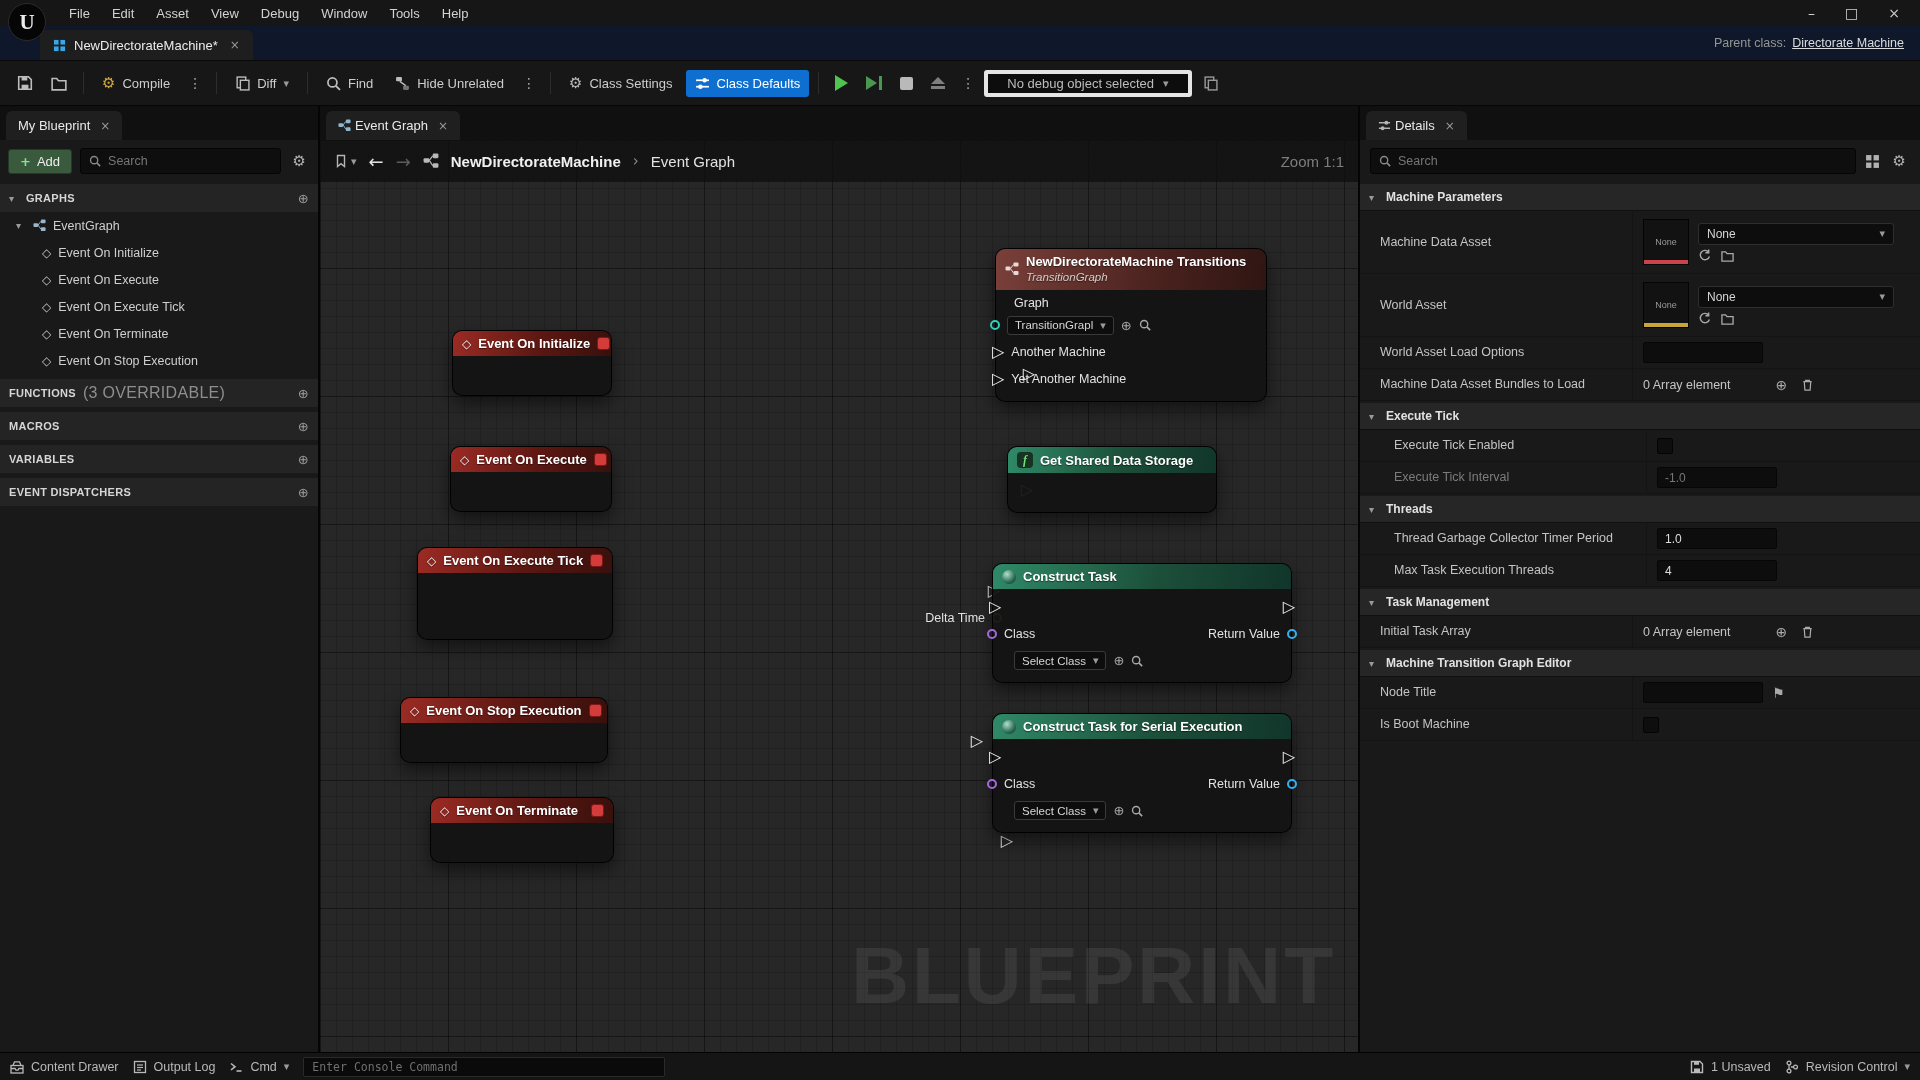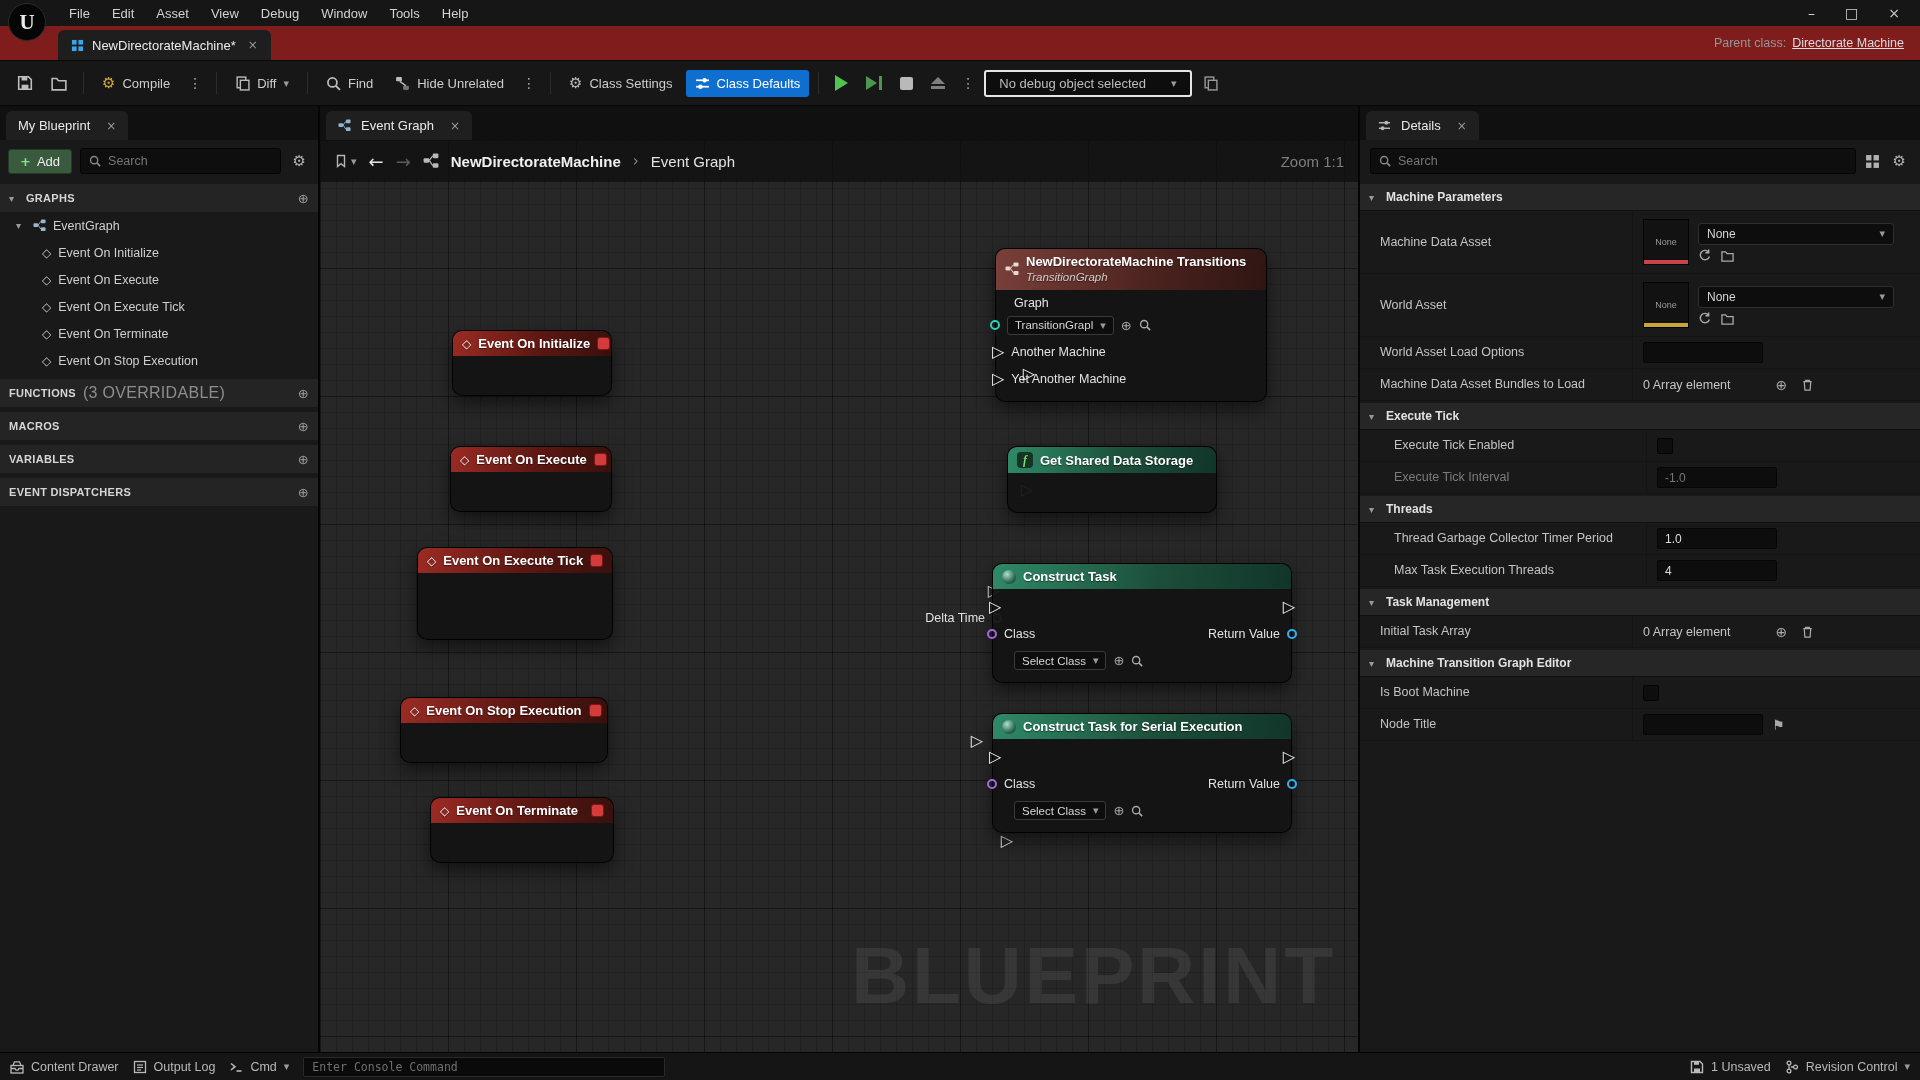--- a/index.html
+++ b/index.html
@@ -9,21 +9,21 @@
 .app{display:flex;flex-direction:column;width:100%;height:100%}
 
 
 .menubar{height:26px;background:#161616;display:flex;align-items:center;padding-left:58px;position:relative;flex:none}
 .menu-item{padding:0 11px;color:#d2d2d2}
 .win-controls{margin-left:auto;display:flex;align-items:center;gap:30px;padding-right:20px;color:#cfcfcf;font-size:14px}
 .ue-logo{position:absolute;left:8px;top:3px;width:38px;height:38px;border-radius:50%;background:#060606;border:1px solid #2b2b2b;display:flex;align-items:center;justify-content:center;z-index:20}
 .ue-logo span{color:#ececec;font-size:21px;font-weight:bold;font-family:"Liberation Serif",serif}
 
 
-.tabrow{height:34px;background:#7f1d1d;display:flex;align-items:flex-end;padding-left:58px;flex:none}
+.tabrow{height:34px;background:#0f172a;display:flex;align-items:flex-end;padding-left:40px;flex:none}
 .doc-tab{background:#1e1e1e;border-radius:6px 6px 0 0;height:30px;display:flex;align-items:center;gap:8px;padding:0 13px;color:#ececec}
 .doc-tab .x{color:#9a9a9a;font-size:12px;margin-left:4px}
 .parent-class{margin-left:auto;align-self:center;padding-right:16px;font-size:12.5px;color:#969696;display:flex;gap:6px;align-items:center}
 .parent-class .pcv{color:#dcdcdc;text-decoration:underline}
 
 
 .toolbar{height:46px;background:#171717;border-top:1px solid #090909;border-bottom:1px solid #060606;display:flex;align-items:center;gap:4px;padding:0 10px;flex:none}
 .tbtn{display:flex;align-items:center;gap:7px;padding:6px 9px;border-radius:3px;color:#cdcdcd;white-space:nowrap}
 .tbtn.icon-only{padding:6px 7px}
 .tbtn.blue{background:#0e6fd0;color:#fff}
@@ -31,30 +31,30 @@
 .kebab{color:#a5a5a5;font-size:14px;padding:4px 5px}
 .caret{color:#9a9a9a;font-size:11px}
 .play{width:0;height:0;border-top:8px solid transparent;border-bottom:8px solid transparent;border-left:13px solid #4fc44f}
 .stepf{display:flex;align-items:center;gap:2px;opacity:.8}
 .stepf .tri{width:0;height:0;border-top:7px solid transparent;border-bottom:7px solid transparent;border-left:11px solid #5ab75e}
 .stepf .bar{width:3px;height:14px;background:#5ab75e}
 .stop{width:13px;height:13px;background:#b9b9b9;border-radius:2px}
 .eject{display:flex;flex-direction:column;align-items:center;gap:2px;opacity:.7}
 .eject .tri{width:0;height:0;border-left:7px solid transparent;border-right:7px solid transparent;border-bottom:7px solid #ababab}
 .eject .bar{width:14px;height:3px;background:#ababab}
-.dropdown{background:#0d0d0d;border:2px solid #e5e5e5;border-radius:3px;height:27px;display:flex;align-items:center;gap:25px;padding:0 13px;color:#bdbdbd}
+.dropdown{background:#0d0d0d;border:4px solid #e5e5e5;border-radius:3px;height:27px;display:flex;align-items:center;gap:9px;padding:0 19px;color:#bdbdbd}
 
 
 .main{flex:1;display:flex;gap:2px;background:#050505;min-height:0}
 .panel{background:#191919;display:flex;flex-direction:column;min-height:0}
 .left{width:318px;flex:none}
 .right{width:560px;flex:none}
 .center{flex:1;display:flex;flex-direction:column;min-width:0}
 .tabstrip{height:34px;background:#101010;display:flex;align-items:flex-end;padding-left:6px;flex:none}
-.ptab{background:#1f1f1f;border-radius:6px 6px 0 0;height:29px;display:flex;align-items:center;gap:10px;padding:0 12px;color:#e9e9e9}
+.ptab{background:#1f1f1f;border-radius:6px 6px 0 0;height:29px;display:flex;align-items:center;gap:4px;padding:0 12px;color:#e9e9e9}
 .ptab .x{color:#9a9a9a;font-size:12px;margin-left:6px}
 
 
 .lp-toolbar{display:flex;align-items:center;gap:8px;padding:8px 8px;flex:none}
 .add-btn{display:flex;align-items:center;gap:6px;background:#3a5a3e;border:1px solid #223a26;border-radius:3px;color:#eee;padding:4px 11px;font-size:13px;font-family:inherit;cursor:default}
 .add-btn .plus{color:#8fe08f;font-weight:bold}
 .search{flex:1;display:flex;align-items:center;gap:7px;background:#0e0e0e;border:1px solid #050505;border-radius:3px;height:26px;padding:0 8px;color:#8a8a8a}
 .search input{flex:1;background:transparent;border:none;outline:none;color:#dcdcdc;font-family:inherit;font-size:12.5px}
 .search input::placeholder{color:#757575}
 .gearbtn{color:#b2b2b2;font-size:15px;padding:0 4px}
@@ -780,31 +780,31 @@
                 </svg>
             </span>
           </div>
         </div>
 
         <div class="dsection">
           <span class="tcar g">▾</span>
           <span>Machine Transition Graph Editor</span>
         </div>
         <div class="drow">
-          <div class="dlabel">Is Boot Machine</div>
-          <div class="dvalue">
-              <span class="checkbox"></span>
-            </div>
-        </div>
-        <div class="drow">
           <div class="dlabel">Node Title</div>
           <div class="dvalue">
             <input class="field" value="" style="">
             <span class="flagico g">⚑</span>
           </div>
+        </div>
+        <div class="drow">
+          <div class="dlabel">Is Boot Machine</div>
+          <div class="dvalue">
+              <span class="checkbox"></span>
+            </div>
         </div>
       </div>
     </aside>
   </div>
 
   <footer class="statusbar">
     <div class="sbtn">
       <svg class="ico" width="14" height="14" viewBox="0 0 14 14">
           <use href="#i-drawer"></use>
         </svg>

